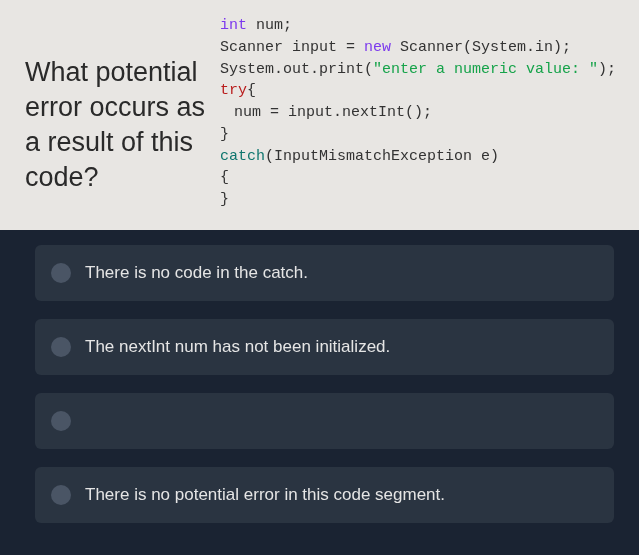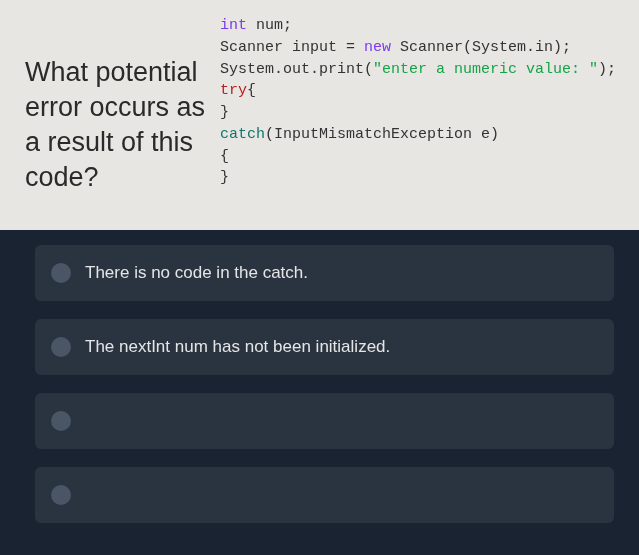--- a/index.html
+++ b/index.html
@@ -68,20 +68,21 @@
 </head>
 <body>
 
 <div class="question-card">
   <div class="question-text">What potential error occurs as a result of this code?</div>
   <div class="code-block">
     <div><span class="kw-int">int</span><span> num;</span></div>
     <div><span>Scanner input = </span><span class="kw-new">new</span><span> Scanner(System.in);</span></div>
     <div><span>System.out.print(</span><span class="str">"enter a numeric value: "</span><span>);</span></div>
     <div><span class="kw-try">try</span><span>{</span></div>
+    <div class="code-indent">num = input.nextInt();</div>
     <div>}</div>
     <div><span class="kw-catch">catch</span><span>(InputMismatchException e)</span></div>
     <div>{</div>
     <div>}</div>
   </div>
 </div>
 
 <div class="answers">
   <div class="answer-option">
     <div class="radio"></div>
@@ -89,14 +90,15 @@
   </div>
   <div class="answer-option">
     <div class="radio"></div>
     <div><span>The nextInt </span><span class="underline">num</span><span> has not been initialized.</span></div>
   </div>
   <div class="answer-option">
     <div class="radio"></div>
   </div>
   <div class="answer-option">
     <div class="radio"></div>
+    <div>There is no potential error in this code segment.</div>
   </div>
 </div>
 
 </body></html>

